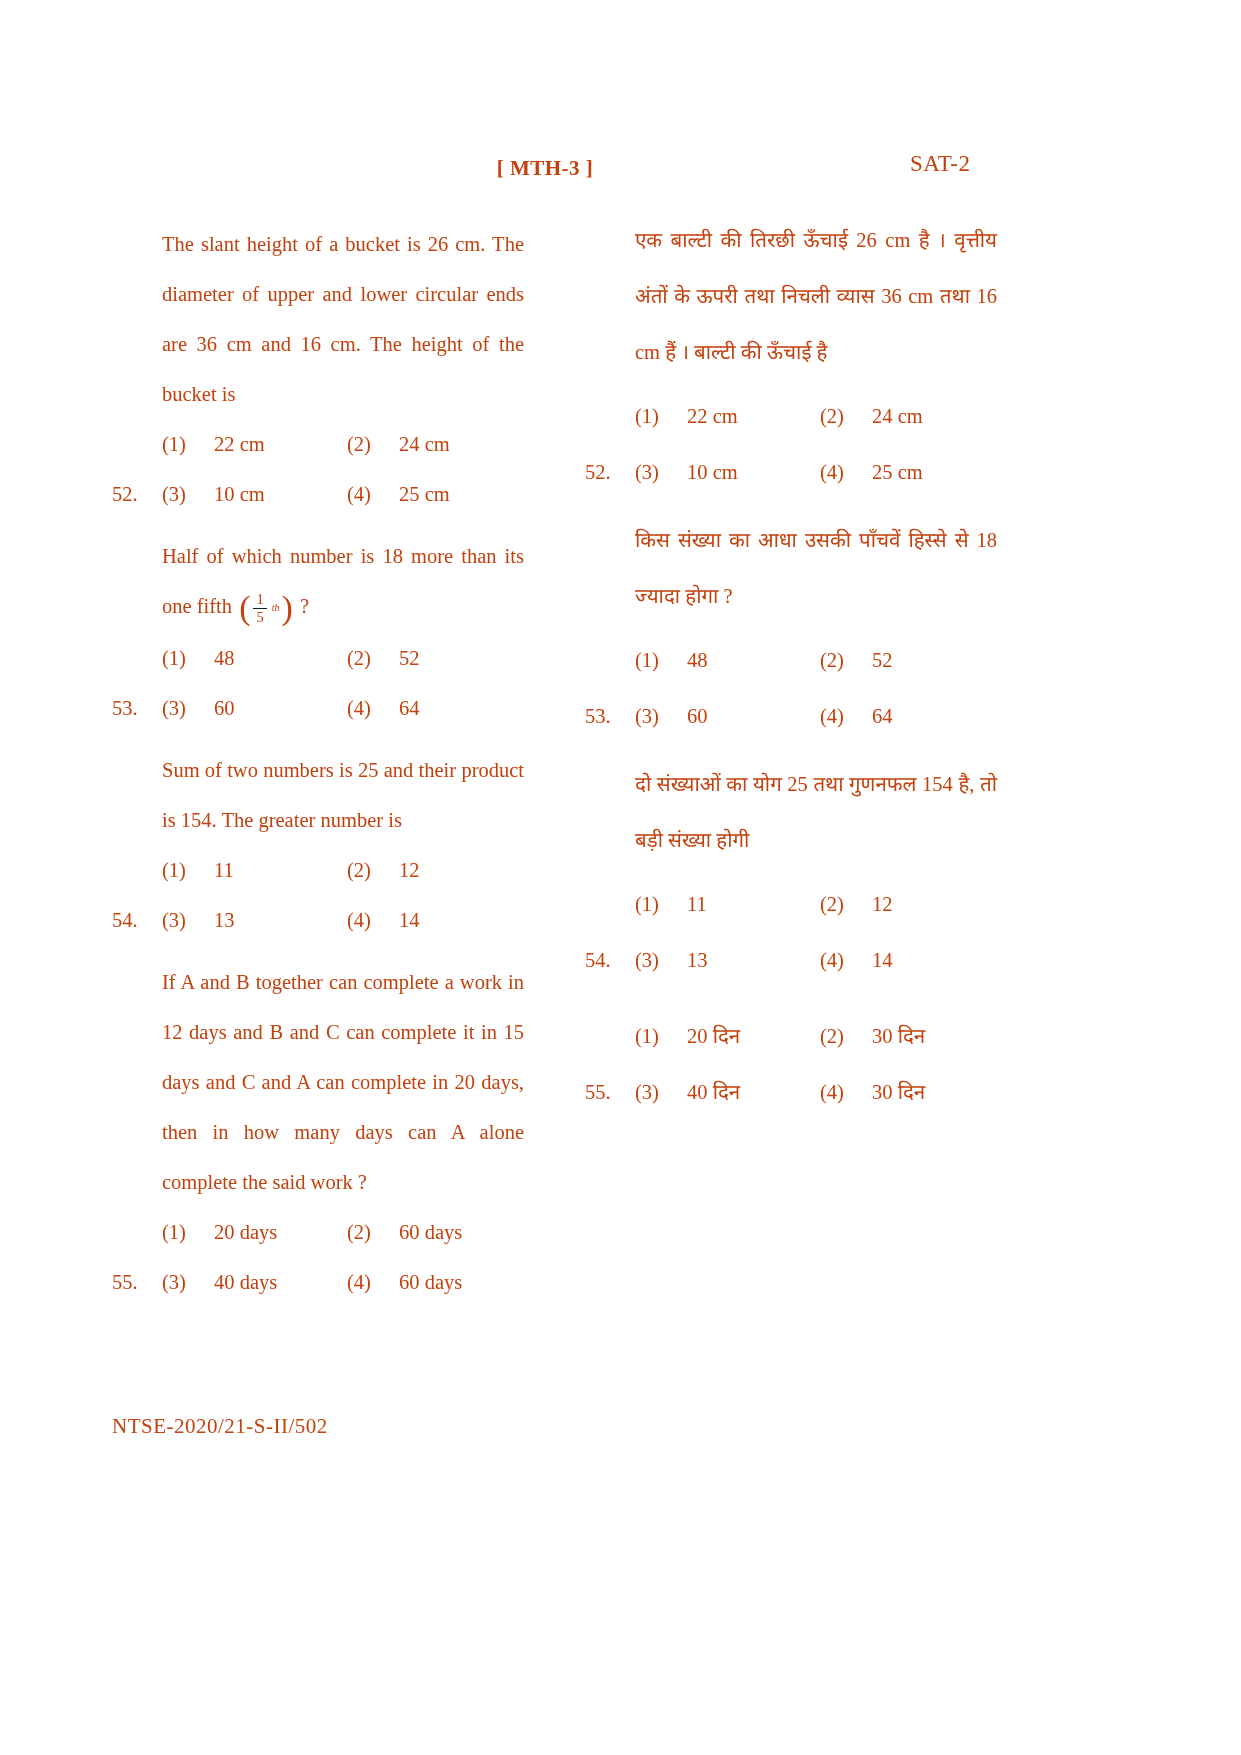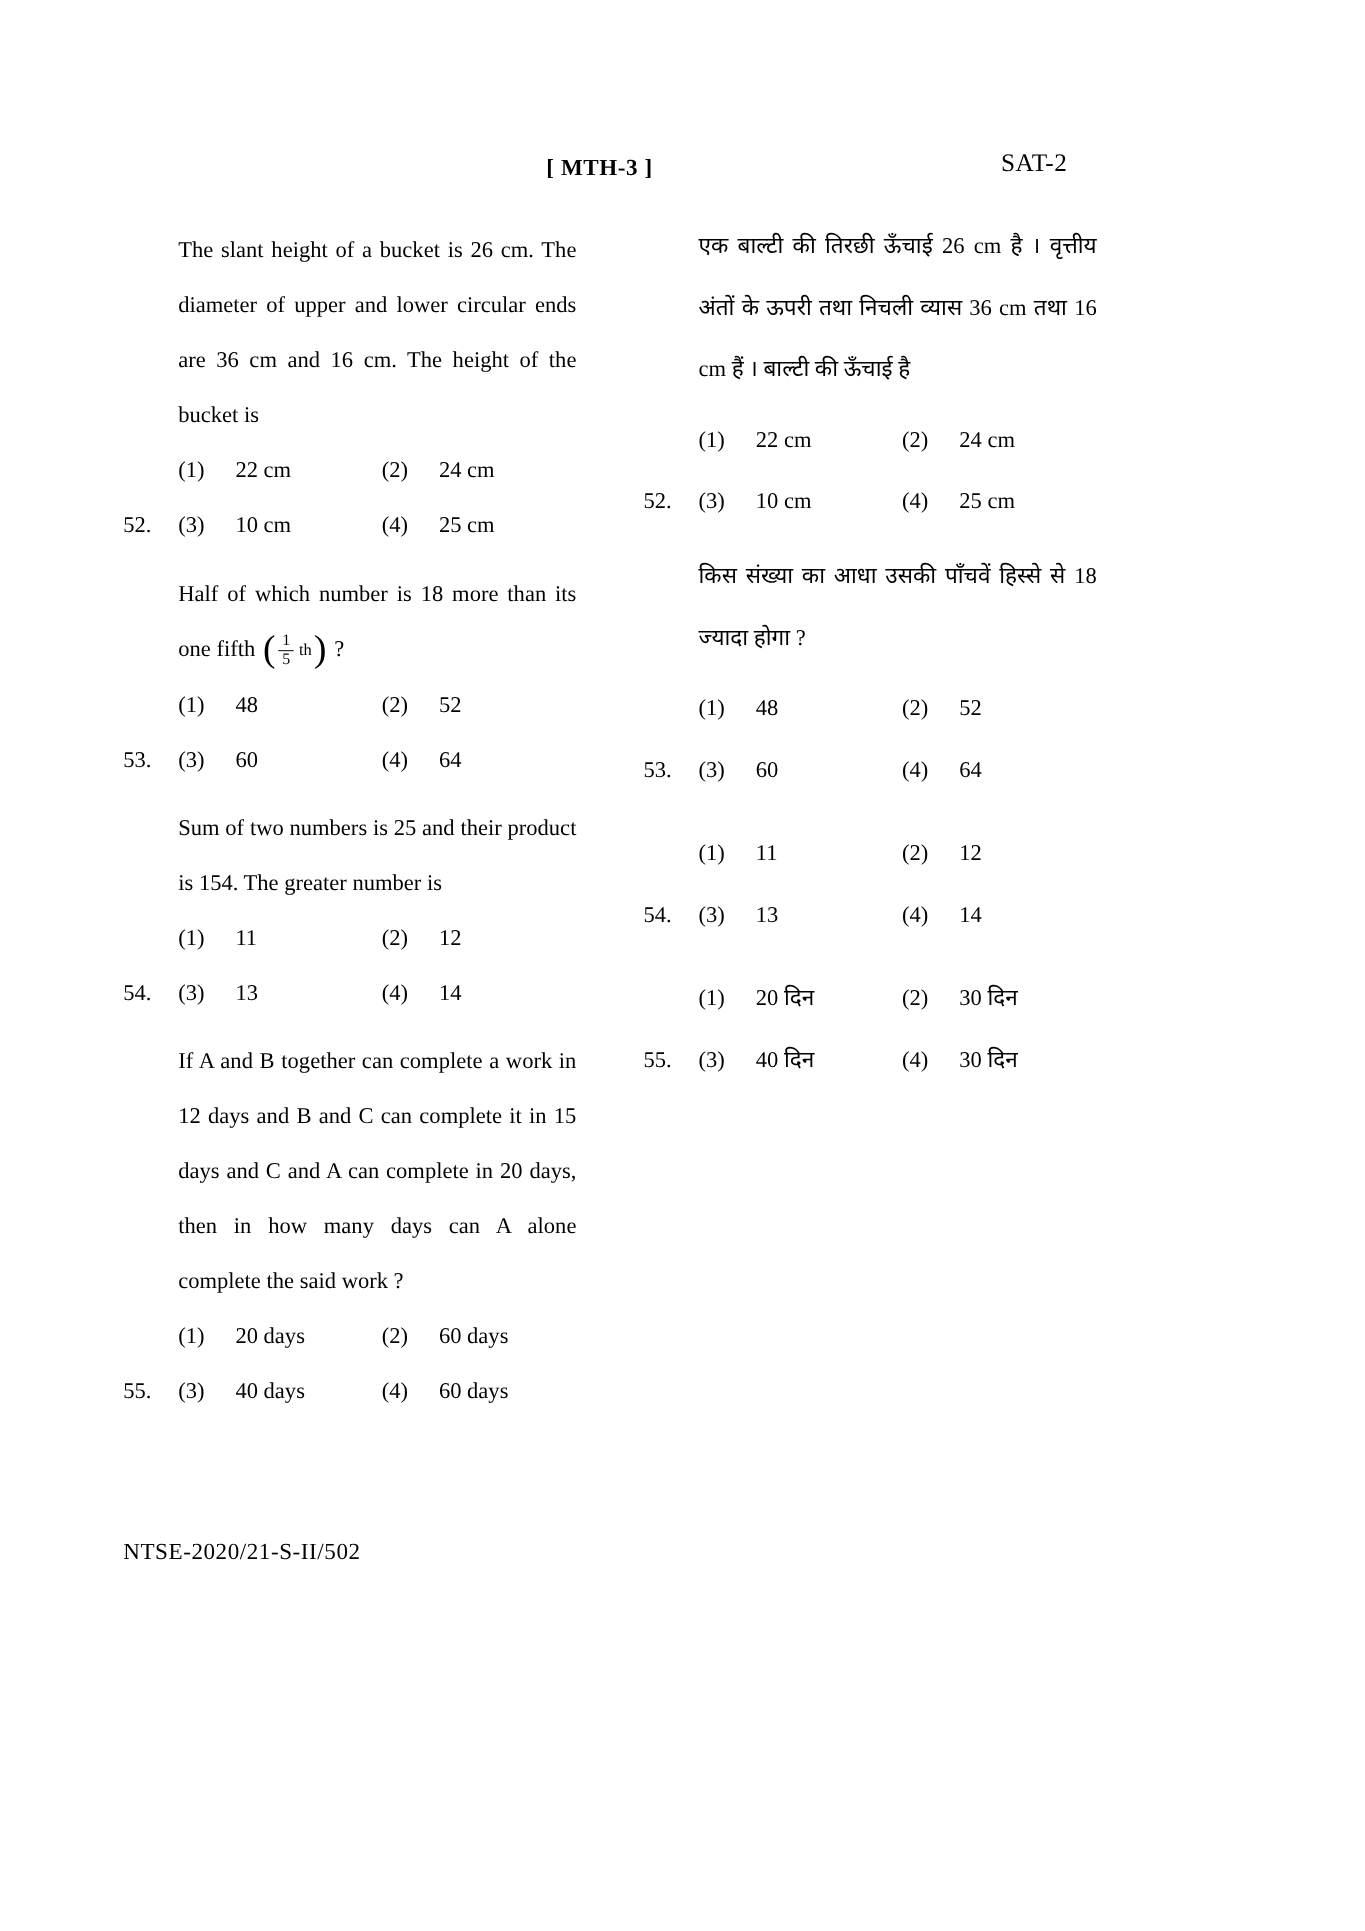--- a/index.html
+++ b/index.html
@@ -4,22 +4,23 @@
 <style>
   html, body { margin: 0; padding: 0; }
   body { background: #ffffff; }
 
   .page {
     position: relative;
     width: 1241px;
     height: 1465px;
     background: #ffffff;
     font-family: "Liberation Serif", "DejaVu Serif", serif;
-    color: #000000;
+    color: #c2410c;
     overflow: hidden;
+    margin-top: 16px;
   }
 
   .header-section {
     position: absolute;
     top: 140px;
     left: 75px;
     width: 940px;
     text-align: center;
     font-size: 21px;
     font-weight: bold;
@@ -85,21 +86,22 @@
     align-items: center;
     font-size: 14.5px;
     line-height: 1.15;
     margin: 0 3px;
   }
   .frac-num {
     border-bottom: 1.4px solid #1c1c1c;
     padding: 0 3px;
   }
   .frac-suffix {
-    font-size: 15px;
+    font-style: italic;
+    font-size: 10px;
     margin-left: 2px;
     margin-right: 2px;
   }
 
   .footer-code {
     position: absolute;
     top: 1398px;
     left: 112px;
     font-size: 21px;
     font-weight: normal;
@@ -310,20 +312,21 @@
               <span class="opt-text">64</span>
             </span>
           </div>
         </div>
       </div>
     </section>
 
     <section class="question">
       <span class="q-num">54.</span>
       <div class="q-body">
+        <p class="q-text">दो संख्याओं का योग 25 तथा गुणनफल 154 है, तो बड़ी संख्या होगी</p>
         <div class="options">
           <div class="opt-row">
             <span class="opt opt-first">
               <span class="opt-label">(1)</span>
               <span class="opt-text">11</span>
             </span>
             <span class="opt">
               <span class="opt-label">(2)</span>
               <span class="opt-text">12</span>
             </span>

